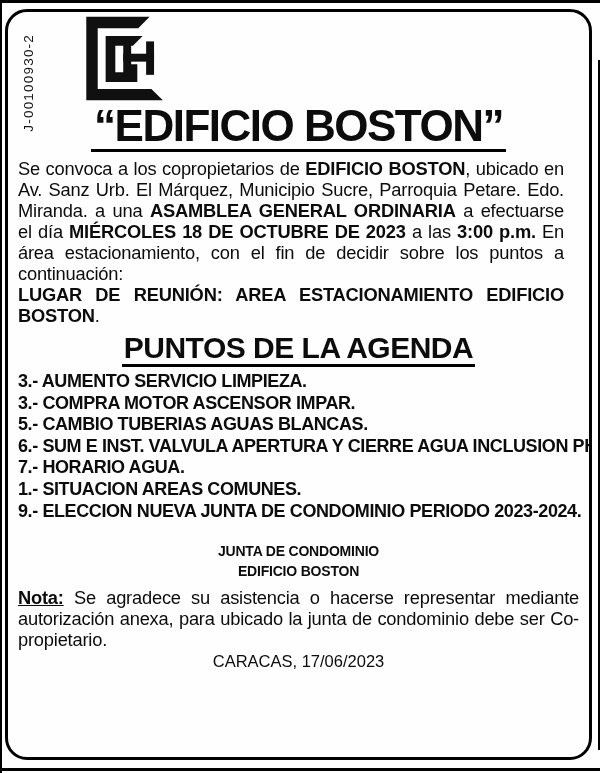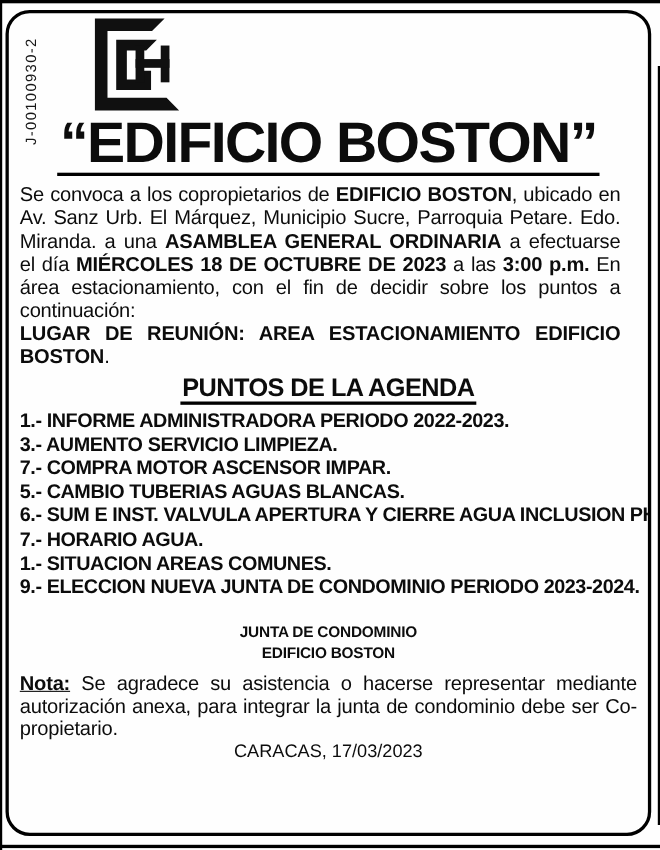--- a/index.html
+++ b/index.html
@@ -56,34 +56,34 @@
     font-size: 25px; white-space: nowrap; margin-top: 4px;
     letter-spacing: -0.3px;
     transform: scaleX(0.76); transform-origin: 0 50%;
   }
 
   .title-line { text-align: center; margin: 0; line-height: 1; }
   .title-line .u {
     display: inline-block; font-weight: bold;
     border-bottom: 3.5px solid #000;
   }
-  .building-title .u  { font-size: 52px; letter-spacing: -1.5px; padding: 1px 3px 1px; }
+  .building-title .u  { font-size: 44px; letter-spacing: -1.5px; padding: 1px 3px 1px; }
   .convocatoria-title { margin-top: 1px; }
   .convocatoria-title .u { font-size: 41px; letter-spacing: -1px; padding: 0 2px 2px; }
 
   .body-text {
     margin: 6px 16px 0 1px;
     font-size: 18.3px; line-height: 21px;
     text-align: justify; letter-spacing: -0.2px;
   }
   .body-text b, .agenda, .signature { font-weight: bold; }
 
   .agenda-heading { text-align: center; margin-top: 6px; line-height: 1; }
   .agenda-heading .u {
-    display: inline-block; font-size: 23px; font-weight: bold;
+    display: inline-block; font-size: 30px; font-weight: bold;
     border-bottom: 3px solid #000; padding: 1px 2px 1px; letter-spacing: -0.5px;
   }
 
   .agenda { margin: 4px 1px 0 1px; font-size: 18px; letter-spacing: -0.4px; }
   .agenda-item { line-height: 21.6px; white-space: nowrap; }
 
   .signature { text-align: center; font-size: 14px; line-height: 19.5px; margin-top: 20px; letter-spacing: -0.2px; }
 
   .note {
     margin: 7px 1px 0 1px;
@@ -123,33 +123,32 @@
       <span class="u">“EDIFICIO BOSTON”</span>
     </div>
 
     <p class="body-text"><span>Se convoca a los copropietarios de </span><span style="font-weight: bold;">EDIFICIO BOSTON</span><span>, ubicado en Av. Sanz Urb. El Márquez, Municipio Sucre, Parroquia Petare. Edo. Miranda. a una </span><span style="font-weight: bold;">ASAMBLEA GENERAL ORDINARIA</span><span> a efectuarse el día </span><span style="font-weight: bold;">MIÉRCOLES 18 DE OCTUBRE DE 2023</span><span> a las </span><span style="font-weight: bold;">3:00 p.m.</span><span> En área estacionamiento, con el fin de decidir sobre los puntos a continuación:</span><br><span style="font-weight: bold;">LUGAR DE REUNIÓN: AREA ESTACIONAMIENTO EDIFICIO BOSTON</span><span>.</span></p>
 
     <div class="agenda-heading">
       <span class="u">PUNTOS DE LA AGENDA</span>
     </div>
 
     <div class="agenda">
-      <div class="agenda-item">1.- INFORME ADMINISTRADORA PERIODO 2022-2023.</div>
       <div class="agenda-item">3.- AUMENTO SERVICIO LIMPIEZA.</div>
-      <div class="agenda-item">7.- COMPRA MOTOR ASCENSOR IMPAR.</div>
+      <div class="agenda-item">3.- COMPRA MOTOR ASCENSOR IMPAR.</div>
       <div class="agenda-item">5.- CAMBIO TUBERIAS AGUAS BLANCAS.</div>
       <div class="agenda-item">6.- SUM E INST. VALVULA APERTURA Y CIERRE AGUA INCLUSION PH.</div>
       <div class="agenda-item">7.- HORARIO AGUA.</div>
       <div class="agenda-item">1.- SITUACION AREAS COMUNES.</div>
       <div class="agenda-item">9.- ELECCION NUEVA JUNTA DE CONDOMINIO PERIODO 2023-2024.</div>
     </div>
 
     <div class="signature">
       <div>JUNTA DE CONDOMINIO</div>
       <div>EDIFICIO BOSTON</div>
     </div>
 
-    <p class="note"><span class="useg" style="font-weight: bold;">Nota:</span><span> Se agradece su asistencia o hacerse representar mediante autorización anexa, para integrar la junta de condominio debe ser Co-propietario.</span><br></p>
+    <p class="note"><span class="useg" style="font-weight: bold;">Nota:</span><span> Se agradece su asistencia o hacerse representar mediante autorización anexa, para ubicado la junta de condominio debe ser Co-propietario.</span><br></p>
 
-    <div class="dateline">CARACAS, 17/03/2023</div>
+    <div class="dateline">CARACAS, 17/06/2023</div>
 
   </div>
 </div>
 
 </body></html>

